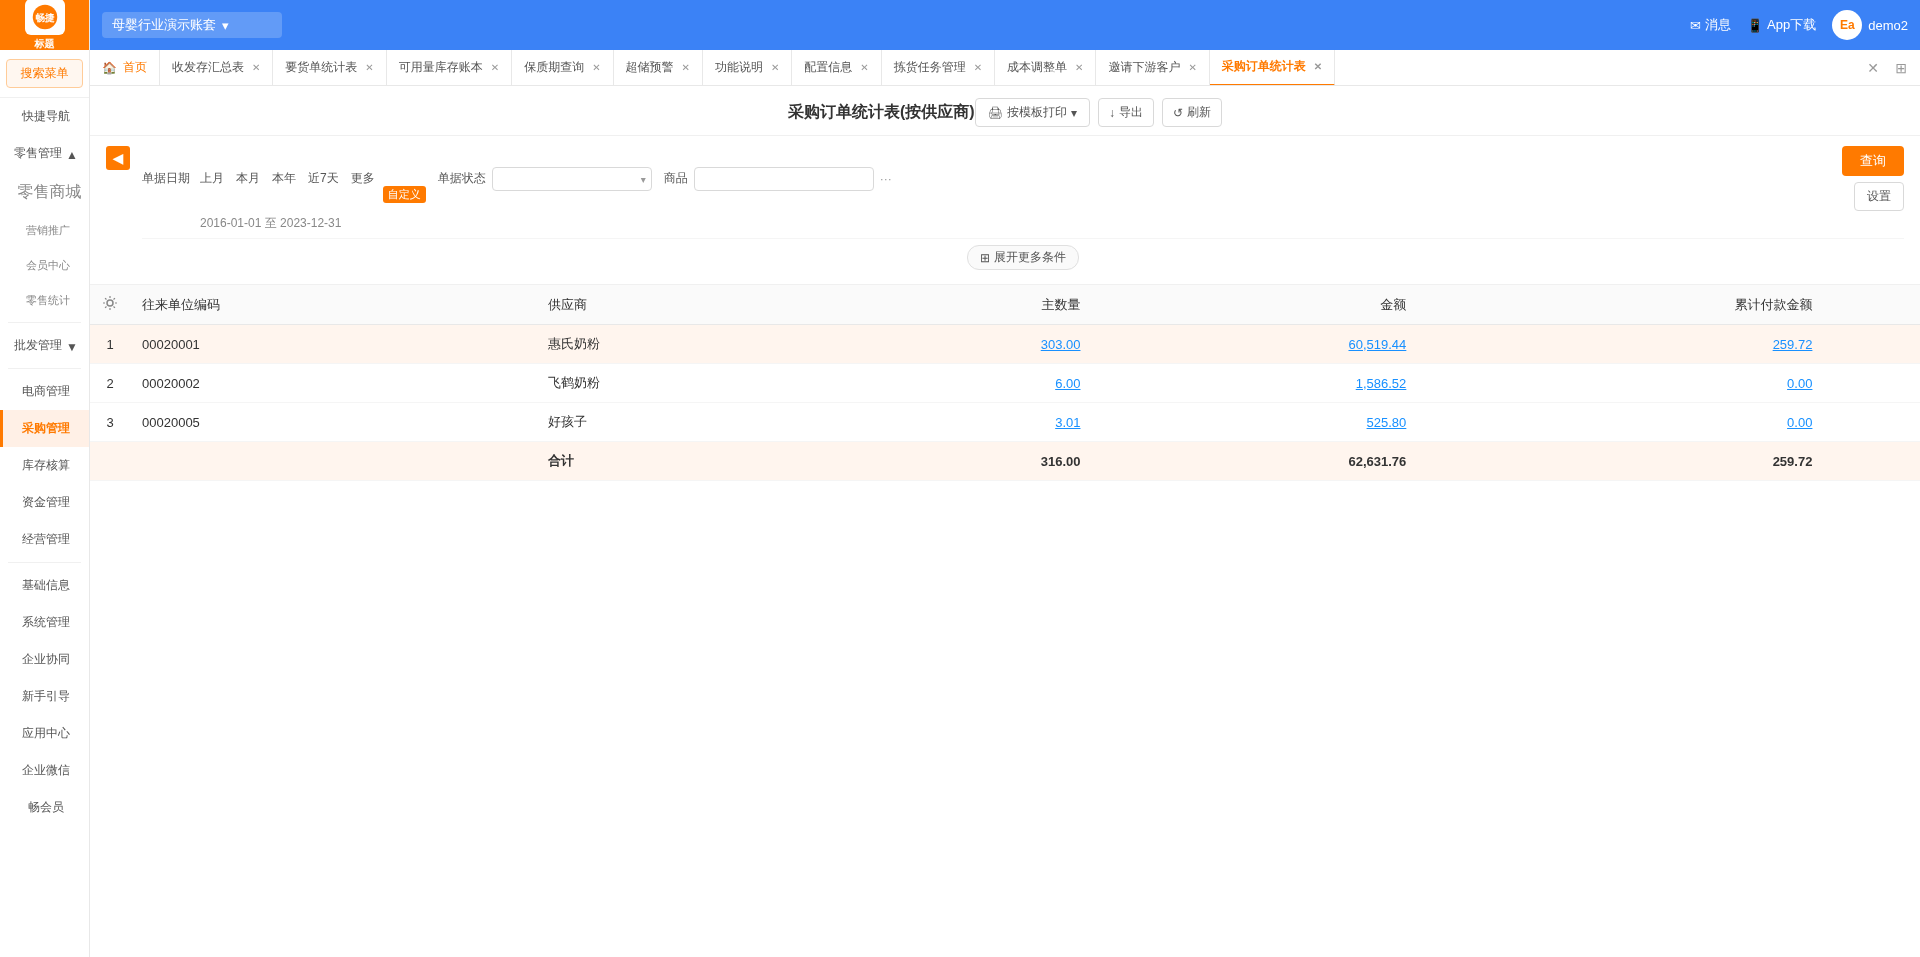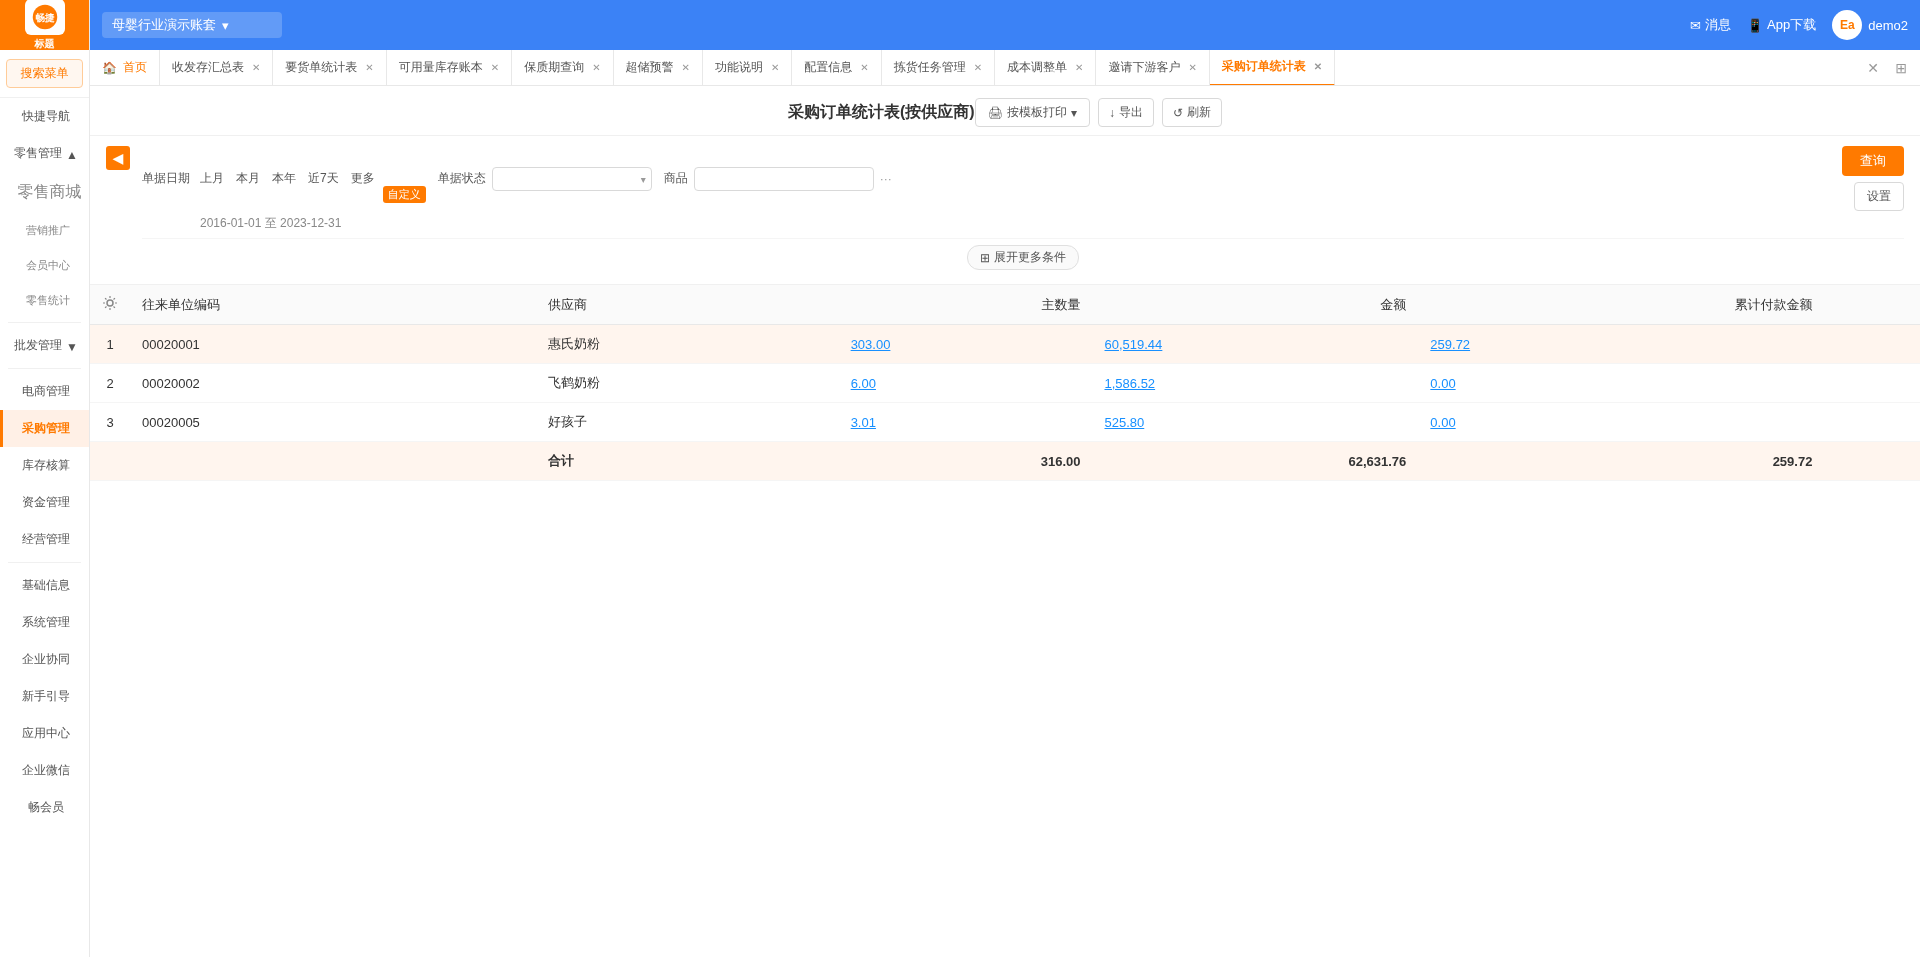--- a/index.html
+++ b/index.html
@@ -66,21 +66,21 @@
     .filter-input { border: 1px solid #d9d9d9; border-radius: 4px; padding: 4px 8px; font-size: 12px; color: #555; min-width: 180px; }
     .filter-more-row { display: flex; justify-content: center; padding: 6px 0 4px; border-top: 1px solid #f5f5f5; margin-top: 6px; }
     .toggle-btn { display: flex; align-items: center; gap: 4px; cursor: pointer; color: #555; font-size: 12px; border: 1px solid #e0e0e0; border-radius: 12px; padding: 3px 12px; background: #fafafa; }
 
     
     .table-area { padding: 0 0 0 0; }
     .data-table { width: 100%; border-collapse: collapse; }
     .data-table thead tr { background: #fafafa; }
     .data-table th { padding: 10px 12px; font-size: 13px; color: #333; font-weight: 500; border-bottom: 1px solid #e8e8e8; text-align: left; }
     .data-table td { padding: 10px 12px; font-size: 13px; color: #333; border-bottom: 1px solid #f5f5f5; }
-    .data-table td.number { color: #1890ff; text-decoration: underline; cursor: pointer; }
+    .data-table td.number { text-align: right; color: #1890ff; text-decoration: underline; cursor: pointer; }
     .data-table tbody tr:nth-child(odd) { background: #fff; }
     .data-table tbody tr:nth-child(even) { background: #fff; }
     .data-table tbody tr:first-child { background: #fff5ee; }
     .data-table tbody tr:first-child td { }
     .row-num { color: #999; text-align: center; }
     .table-footer { background: #fff5ee; border-top: 1px solid #e8e8e8; }
     .table-footer td { padding: 10px 12px; font-size: 13px; font-weight: bold; color: #333; }
     .settings-icon { width: 16px; height: 16px; cursor: pointer; color: #888; }
     .expand-btn { width: 24px; height: 24px; background: #ff7a00; color: white; border: none; border-radius: 3px; cursor: pointer; font-size: 14px; display: flex; align-items: center; justify-content: center; flex-shrink: 0; }
 

